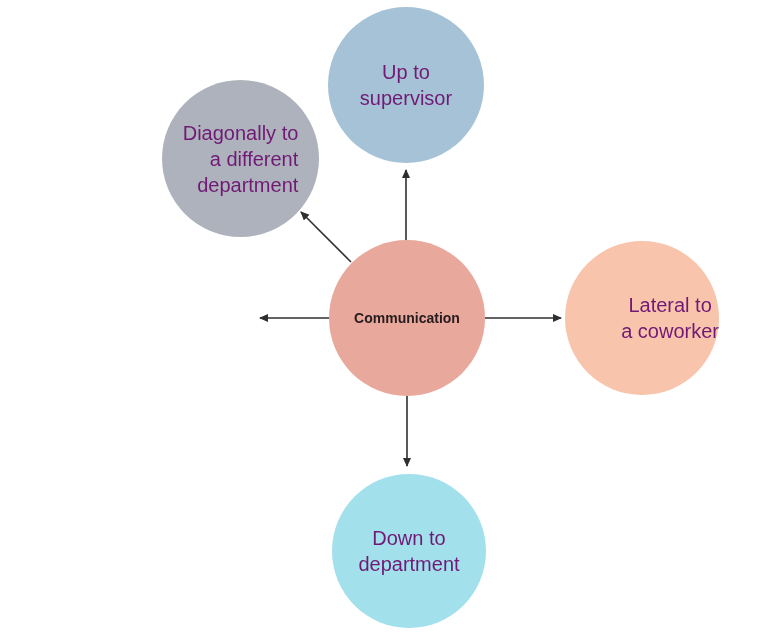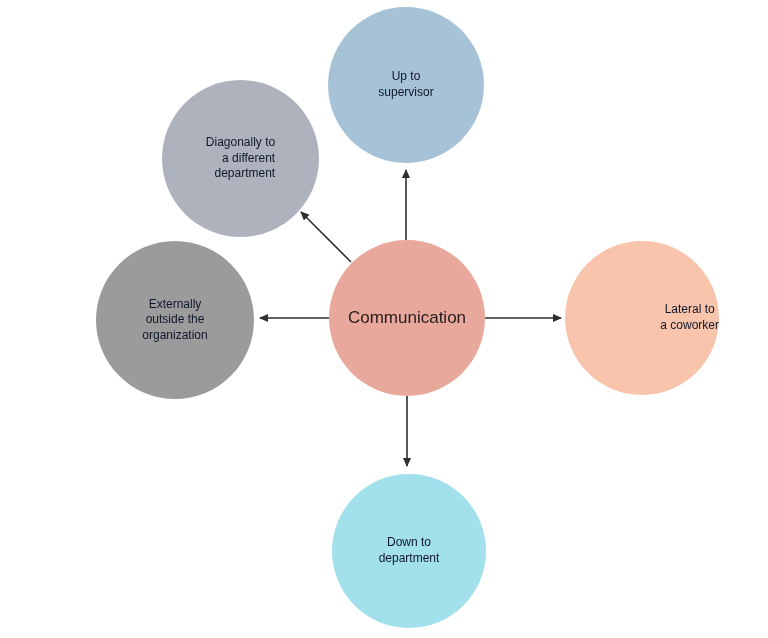--- a/index.html
+++ b/index.html
@@ -25,27 +25,27 @@
   .node {
     position: absolute;
     border-radius: 50%;
     display: flex;
     align-items: center;
     justify-content: center;
     text-align: center;
   }
   .node .label {
     white-space: pre-line;
-    font-size: 12px;
+    font-size: 20px;
     line-height: 1.3;
-    color: #0f172a;
+    color: #701a75;
   }
   .node-center .label {
-    font-weight: normal;
-    font-size: 17px;
+    font-weight: bold;
+    font-size: 14px;
     color: #261b1e;
   }
   
   .node-up         { left: 328px; top:   7px; width: 156px; height: 156px; }
   .node-diagonal   { left: 162px; top:  80px; width: 157px; height: 157px; }
   .node-external   { left:  96px; top: 241px; width: 158px; height: 158px; }
   .node-center     { left: 329px; top: 240px; width: 156px; height: 156px; }
   .node-lateral    { left: 565px; top: 241px; width: 154px; height: 154px; justify-content: flex-end; }
   .node-down       { left: 332px; top: 474px; width: 154px; height: 154px; }
 </style>
@@ -71,25 +71,20 @@
     <span class="label">Up to
 supervisor</span>
   </div>
 
   <div class="node node-diagonal" style="background-color: rgb(174, 178, 188); text-align: right;">
     <span class="label">Diagonally to
 a different
 department</span>
   </div>
 
-  <div class="node node-external" style="background-color: rgb(155, 155, 155);">
-    <span class="label">Externally
-outside the
-organization</span>
-  </div>
 
   <div class="node node-center" style="background-color: rgb(232, 168, 155);">
     <span class="label">Communication</span>
   </div>
 
   <div class="node node-lateral" style="background-color: rgb(248, 196, 171);">
     <span class="label">Lateral to
 a coworker</span>
   </div>
 

